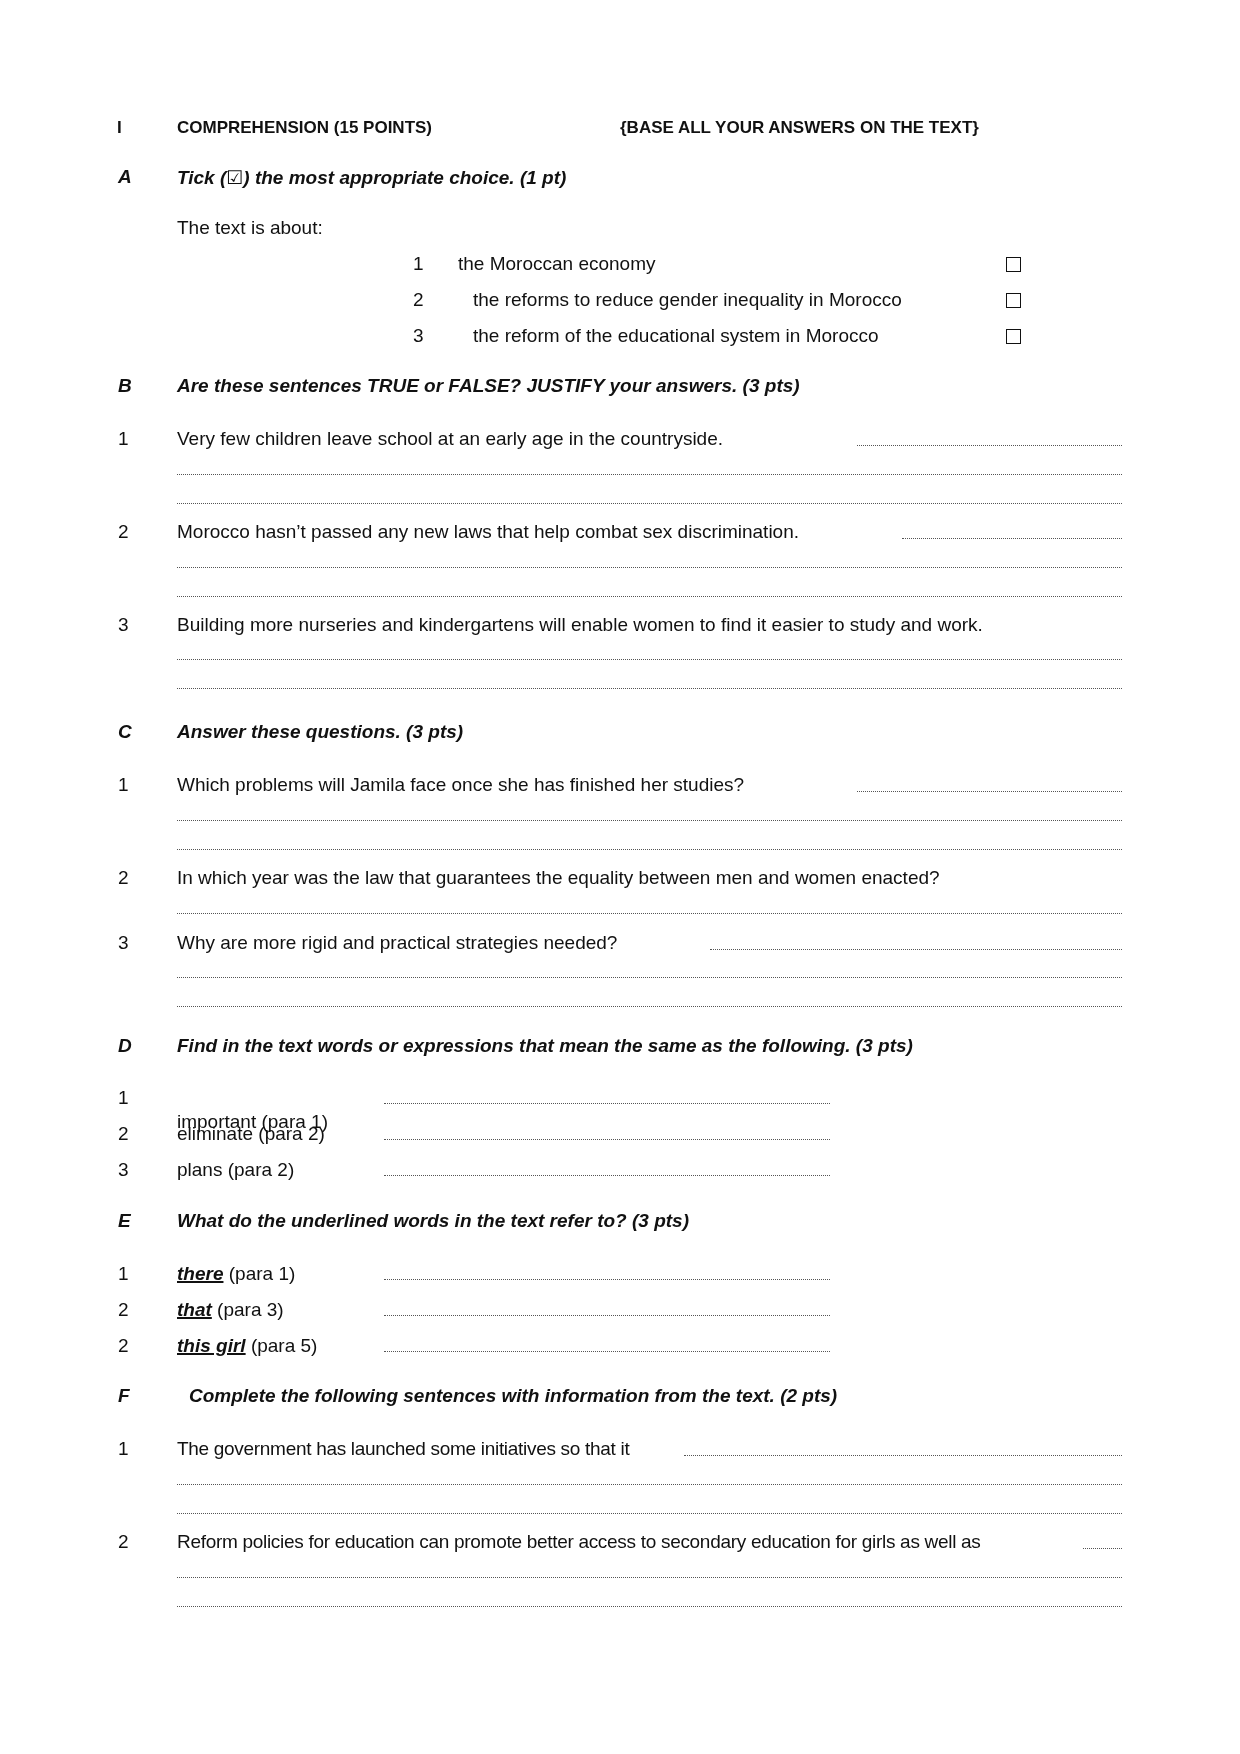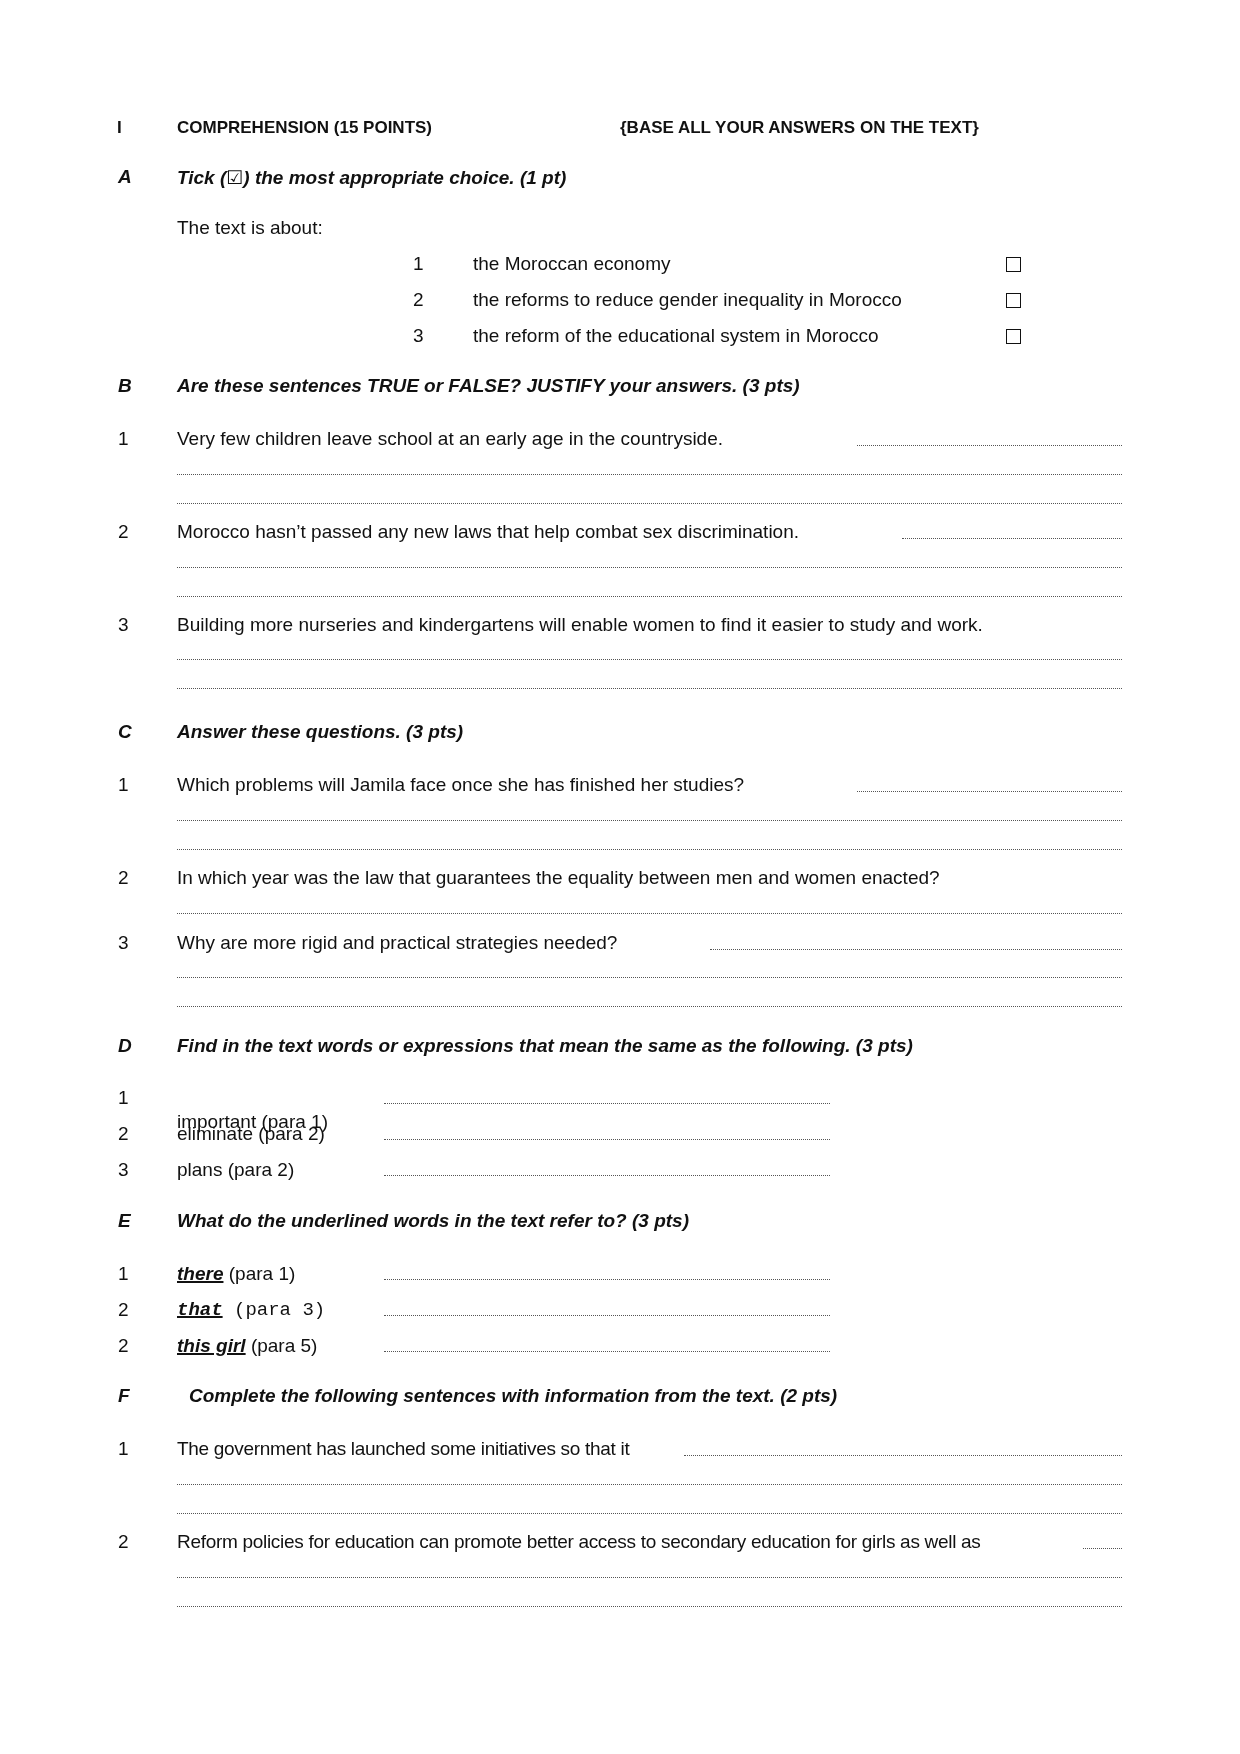--- a/index.html
+++ b/index.html
@@ -23,21 +23,21 @@
 <div class="abs hdr" style="left:177px;top:118px;">COMPREHENSION (15 POINTS)</div>
 <div class="abs hdr" style="left:620px;top:118px;">{BASE ALL YOUR ANSWERS ON THE TEXT}</div>
 
 <div class="abs sec-letter" style="left:118px;top:166px;">A</div>
 <div class="abs sec-title" style="left:177px;top:166px;">
   <span>Tick (</span><span class="plain">☑</span><span>) the most appropriate choice. (1 pt)</span>
 </div>
 <div class="abs txt" style="left:177px;top:217px;">The text is about:</div>
 
 <div class="abs num" style="left:413px;top:253px;">1</div>
-<div class="abs txt" style="left:473px;top:253px;">the Moroccan economy</div>
+<div class="abs txt" style="left:458px;top:253px;">the Moroccan economy</div>
 <div class="box" style="left:1006px;top:257px;"></div>
 
 <div class="abs num" style="left:413px;top:289px;">2</div>
 <div class="abs txt" style="left:473px;top:289px;">the reforms to reduce gender inequality in Morocco</div>
 <div class="box" style="left:1006px;top:293px;"></div>
 
 <div class="abs num" style="left:413px;top:325px;">3</div>
 <div class="abs txt" style="left:473px;top:325px;">the reform of the educational system in Morocco</div>
 <div class="box" style="left:1006px;top:329px;"></div>
 
@@ -96,21 +96,21 @@
 <div class="dots" style="left:384px;width:446px;top:1175px;"></div>
 
 <div class="abs sec-letter" style="left:118px;top:1210px;">E</div>
 <div class="abs sec-title" style="left:177px;top:1210px;">What do the underlined words in the text refer to? (3 pts)</div>
 
 <div class="abs num" style="left:118px;top:1263px;">1</div>
 <div class="abs txt" style="left:177px;top:1263px;"><span class="ul">there</span><span> (para 1)</span></div>
 <div class="dots" style="left:384px;width:446px;top:1279px;"></div>
 
 <div class="abs num" style="left:118px;top:1299px;">2</div>
-<div class="abs txt" style="left:177px;top:1299px;font-family:Liberation Mono, monospace;"><span class="ul">that</span><span> (para 3)</span></div>
+<div class="abs txt" style="left:177px;top:1299px;"><span class="ul">that</span><span> (para 3)</span></div>
 <div class="dots" style="left:384px;width:446px;top:1315px;"></div>
 
 <div class="abs num" style="left:118px;top:1335px;">2</div>
 <div class="abs txt" style="left:177px;top:1335px;"><span class="ul">this girl</span><span> (para 5)</span></div>
 <div class="dots" style="left:384px;width:446px;top:1351px;"></div>
 
 <div class="abs sec-letter" style="left:118px;top:1385px;">F</div>
 <div class="abs sec-title" style="left:177px;top:1385px;margin-left:12px;">Complete the following sentences with information from the text. (2 pts)</div>
 
 <div class="abs num" style="left:118px;top:1438px;">1</div>

